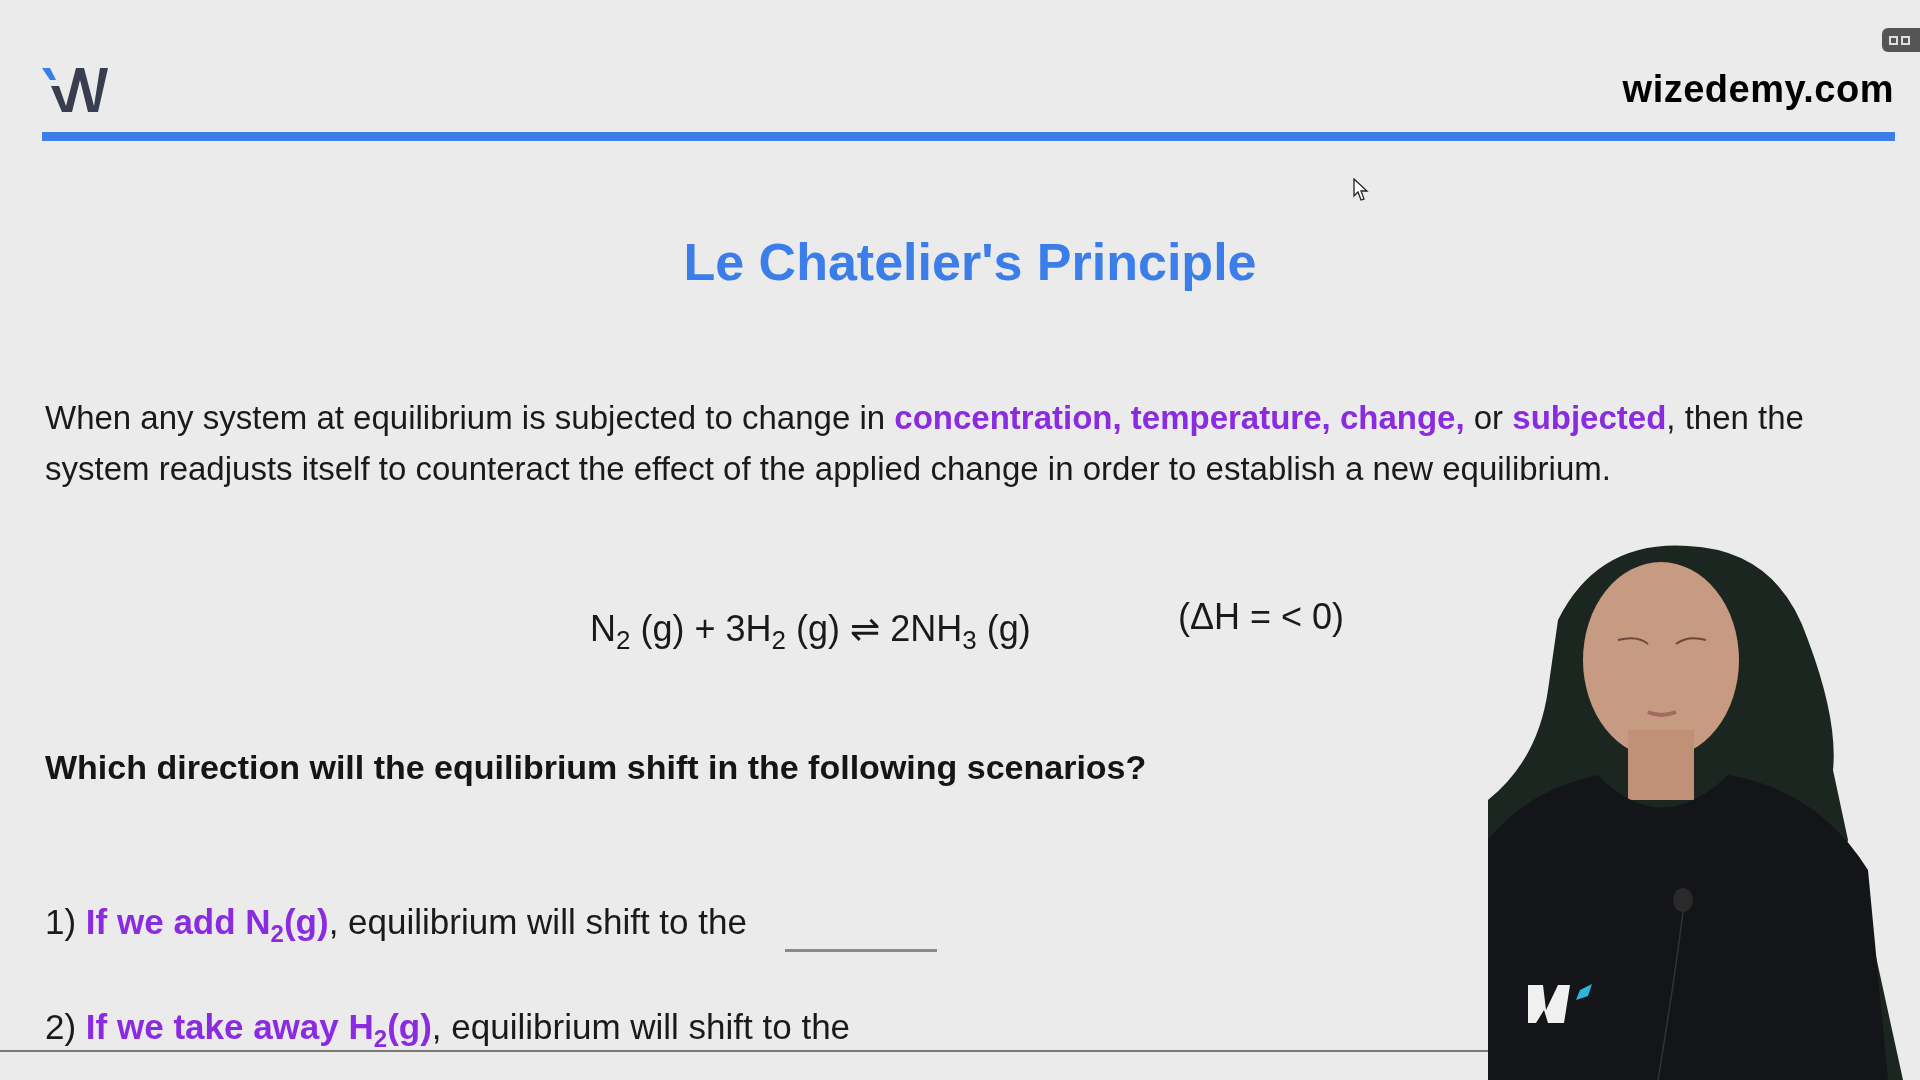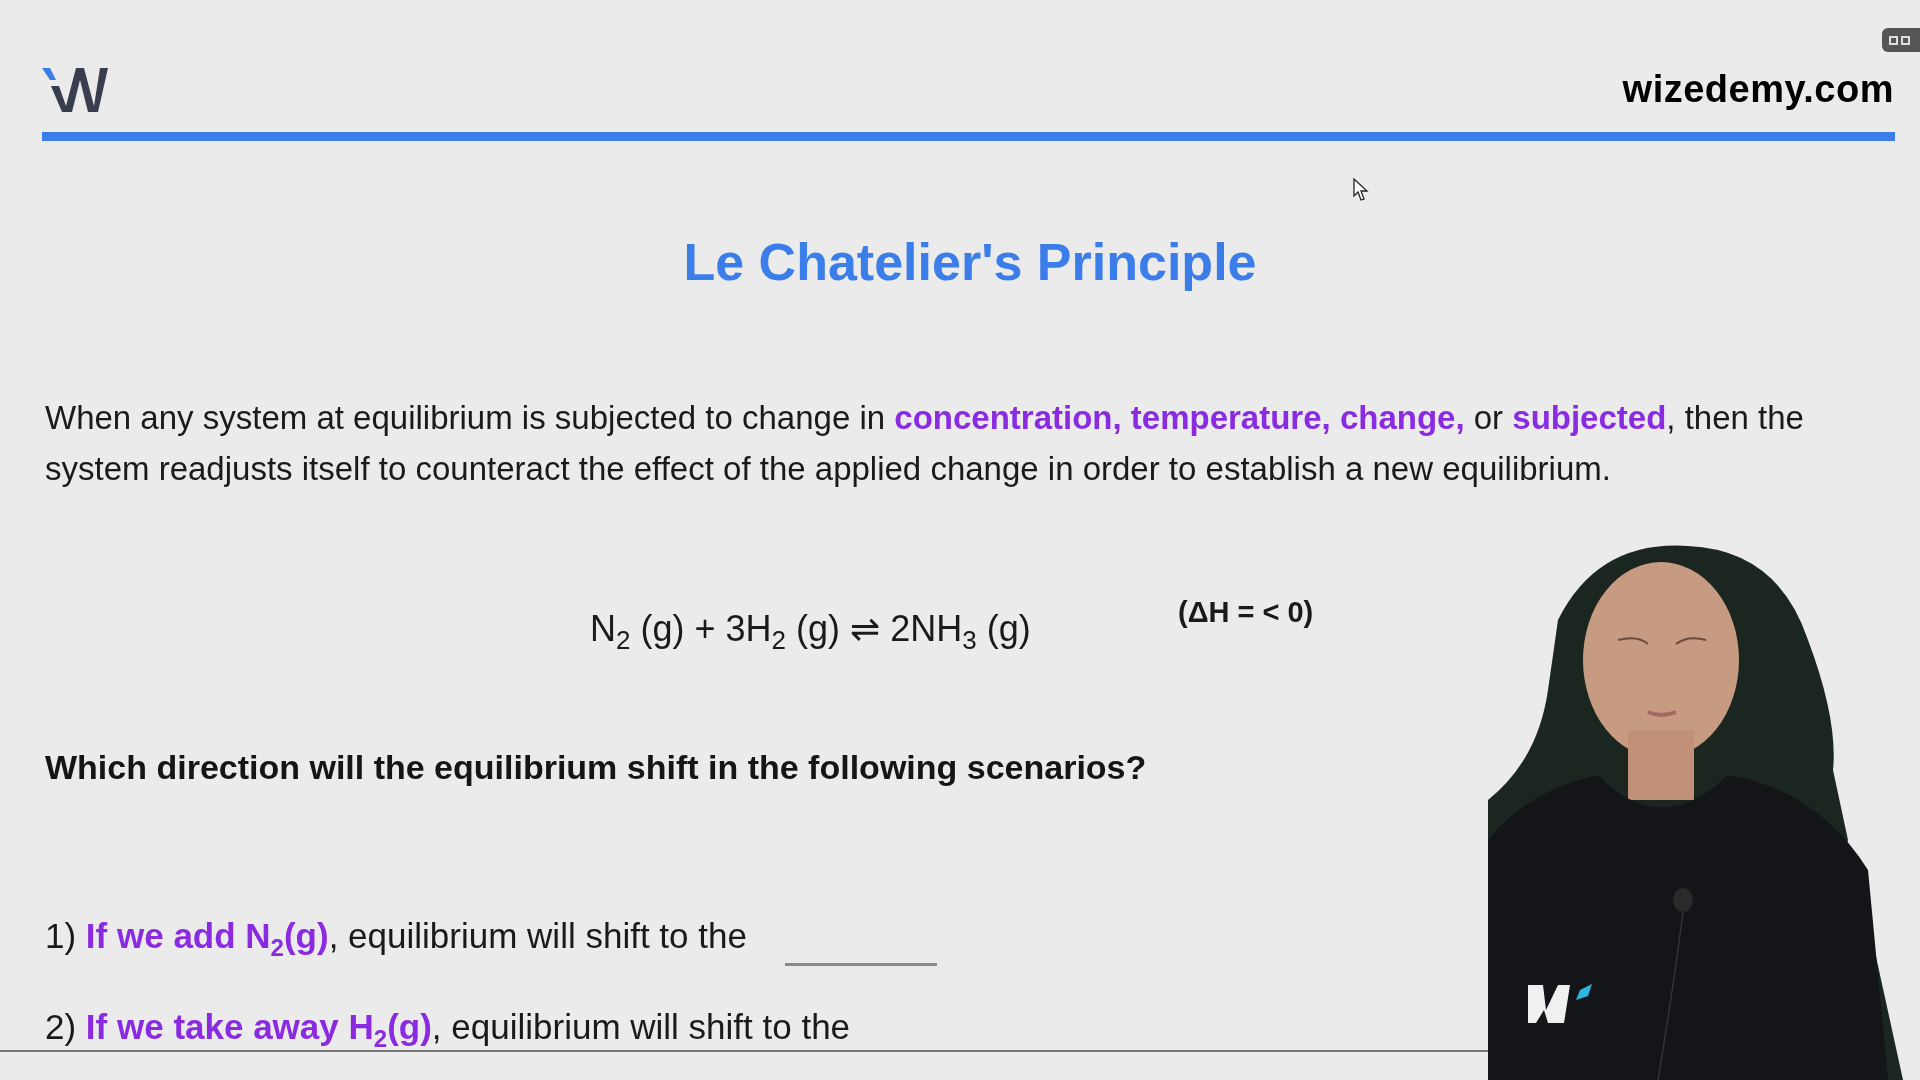--- a/index.html
+++ b/index.html
@@ -26,27 +26,27 @@
   }
   .intro {
     position:absolute; left:45px; top:392px; width:1800px;
     font-size:33px; line-height:51px; color:#1a1a1a;
   }
   .hl { color:#8a2be2; font-weight:bold; }
   .equation {
     position:absolute; left:590px; top:596px; font-size:36px; font-weight:normal; white-space:nowrap;margin-top:12px;
   }
   .equation sub { font-size:26px; vertical-align:-8px; }
-  .dh { position:absolute; left:1178px; top:596px; font-size:29px; font-weight:bold; }
+  .dh { position:absolute; left:1178px; top:596px; font-size:36px; font-weight:normal; }
   .question {
     position:absolute; left:45px; top:748px; font-size:34px; font-weight:bold; color:#151515;text-align:center;
   }
   .item { position:absolute; left:45px; font-size:35px; white-space:nowrap; color:#1a1a1a; }
   .item sub { font-size:24px; vertical-align:-8px; }
-  .item1 { top:902px;margin-top:14px; }
+  .item1 { top:902px; }
   .item2 { top:1007px; }
   .blank { display:inline-block; position:absolute; left:740px; top:47px; width:152px; height:3px; background:#8a8a8a; }
   .bottom-rule { position:absolute; left:0; top:1050px; width:1488px; height:2px; background:#777; }
   .presenter { position:absolute; left:1488px; top:540px; width:432px; height:540px; }
 </style>
 </head>
 <body>
 
 <svg class="logo" viewBox="0 0 68 46">
   <polygon points="0,0 8,0 14,12 8,12" fill="#3b7de9"></polygon>

